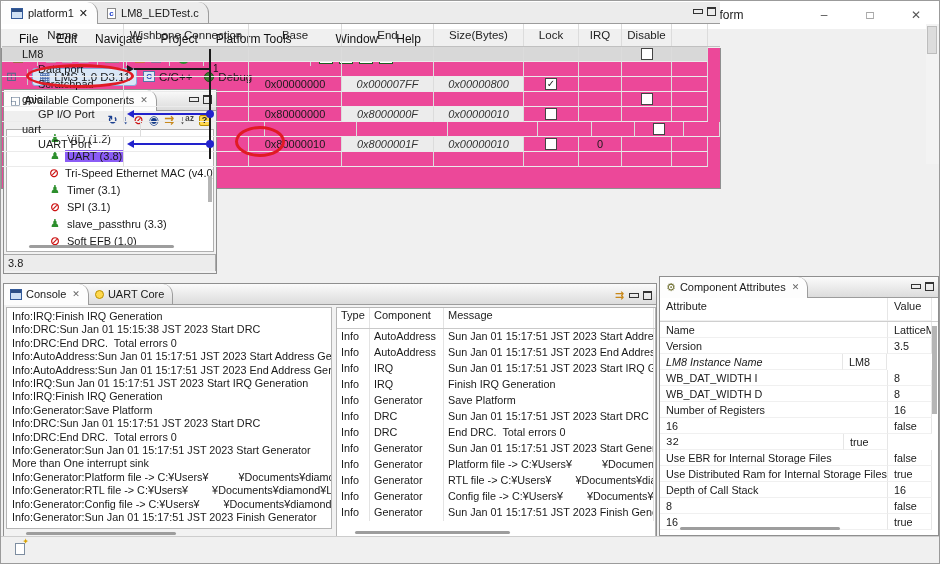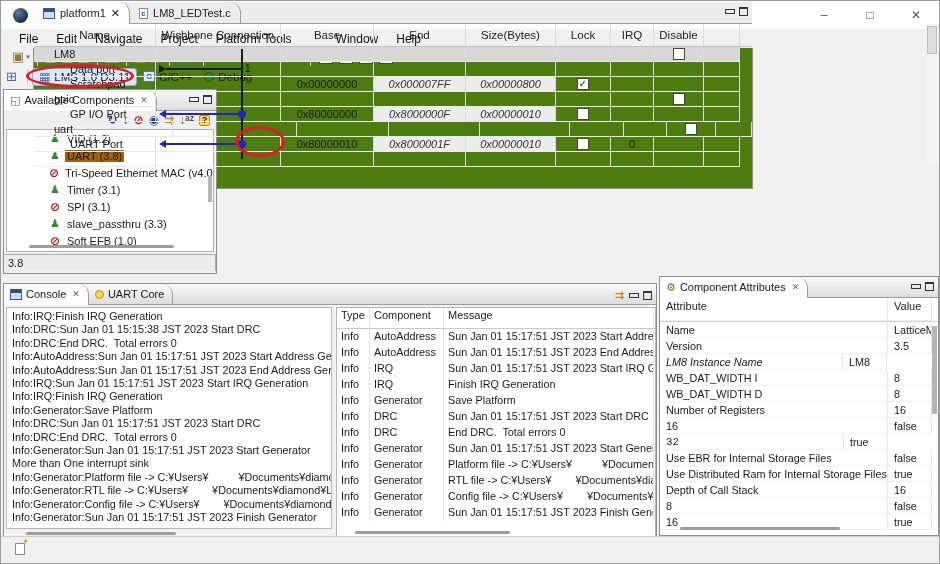--- a/index.html
+++ b/index.html
@@ -53,32 +53,32 @@
   .bmax { width:9px; height:9px; border:1px solid #333; border-top-width:2px; }
 
   
   #left-panel { left:2px; top:88px; width:214px; height:185px; }
   .ac-toolbar { height:18px; display:flex; justify-content:flex-end; align-items:center; gap:5px; padding-right:6px; background:#efefef; }
   .ac-toolbar .g { font-size:12px; font-weight:bold; }
   .help-g { background:#ffd84d; border:1px solid #b99000; border-radius:2px; font-size:9px; width:11px; height:11px; display:flex; align-items:center; justify-content:center; font-weight:bold; }
   .tree { position:relative; background:#fff; border:1px solid #b0b0b0; margin:0 2px; height:123px; overflow:hidden; }
   .titem { display:flex; align-items:center; gap:4px; height:17px; padding-left:42px; white-space:nowrap; }
   .titem .lbl { padding:0 2px; }
-  .titem.sel .lbl { background:#a16207; }
+  .titem.sel .lbl { background:#8b5cf6; }
   .ic-comp { color:#2d8f2d; font-size:11px; width:12px; text-align:center; }
   .ic-block { color:#cc1111; font-size:12px; font-weight:bold; width:12px; text-align:center; }
   .tree-vscroll { position:absolute; right:0; top:0; width:8px; height:100%; }
   .tree-vthumb { position:absolute; right:1px; top:46px; width:4px; height:26px; background:#b5b5b5; }
   .tree-hscroll { position:absolute; left:2px; bottom:2px; width:190px; height:6px; }
   .tree-hthumb { position:absolute; left:20px; top:2px; width:145px; height:3px; background:#9d9d9d; border-radius:2px; }
   .ac-fields { display:flex; height:17px; margin-top:2px; border-top:1px solid #aaa; }
   .ac-field { background:#ececec; border-right:1px solid #aaa; padding:2px 4px; overflow:hidden; white-space:nowrap; }
 
   
-  #editor { left:218px; top:85px; width:720px; height:188px; background:#4d7c0f; border:1px solid #8f8f8f;margin-left:32px; }
+  #editor { left:218px; top:85px; width:720px; height:188px; background:#ec4899; border:1px solid #8f8f8f; }
   .etabs { height:22px; background:#ececec; border-bottom:1px solid #9c9c9c; display:flex; position:relative; }
   .etab { height:22px; display:flex; align-items:center; gap:5px; padding:0 9px; border-right:1px solid #9c9c9c; border-radius:2px 11px 0 0; font-size:11px; }
   .etab.active { background:#fdfdfd; }
   .ei-plat { width:12px; height:11px; border:1px solid #335a9a; background:linear-gradient(#2d4f86 0 3px, #cfe0f4 3px); }
   .ei-c { width:9px; height:11px; border:1px solid #888; background:#fff; color:#2244cc; font-size:8px; font-weight:bold; display:flex; align-items:center; justify-content:center; }
   .etable { position:relative; }
   .erow { display:flex; height:15px; }
   .erow.hdr { height:23px; border-bottom:1px solid #c0c0c0; }
   .ecell { border-right:1px solid #dcdcdc; border-bottom:1px solid #ebebeb; height:100%; display:flex; align-items:center; justify-content:center; overflow:hidden; white-space:nowrap; font-size:11px; }
   .erow.hdr .ecell { border-bottom:none; color:#222; font-size:11.5px; }

